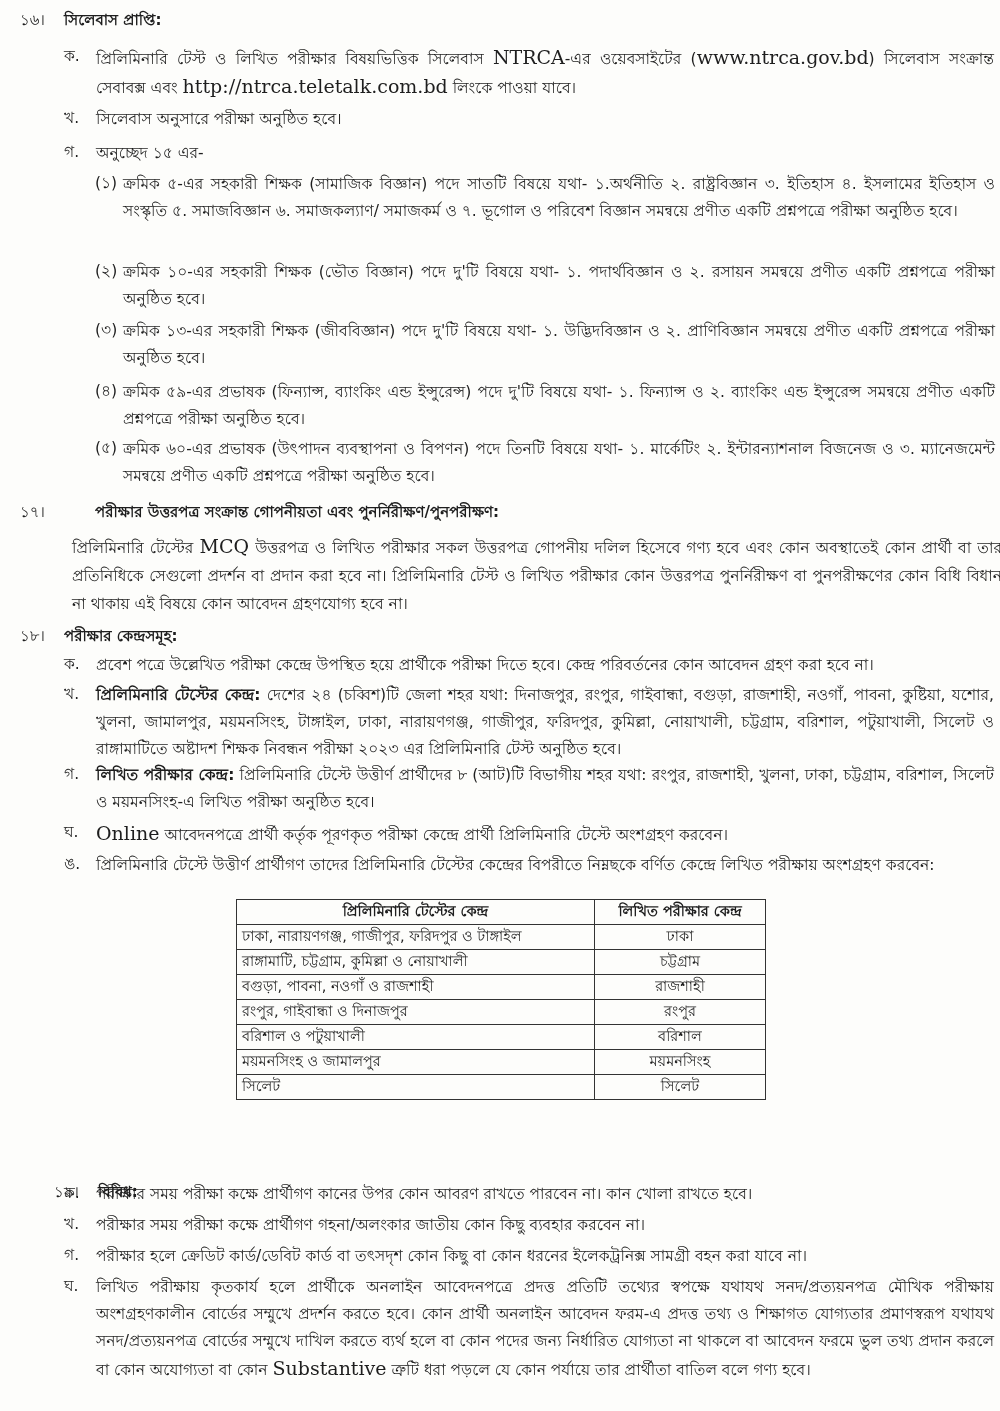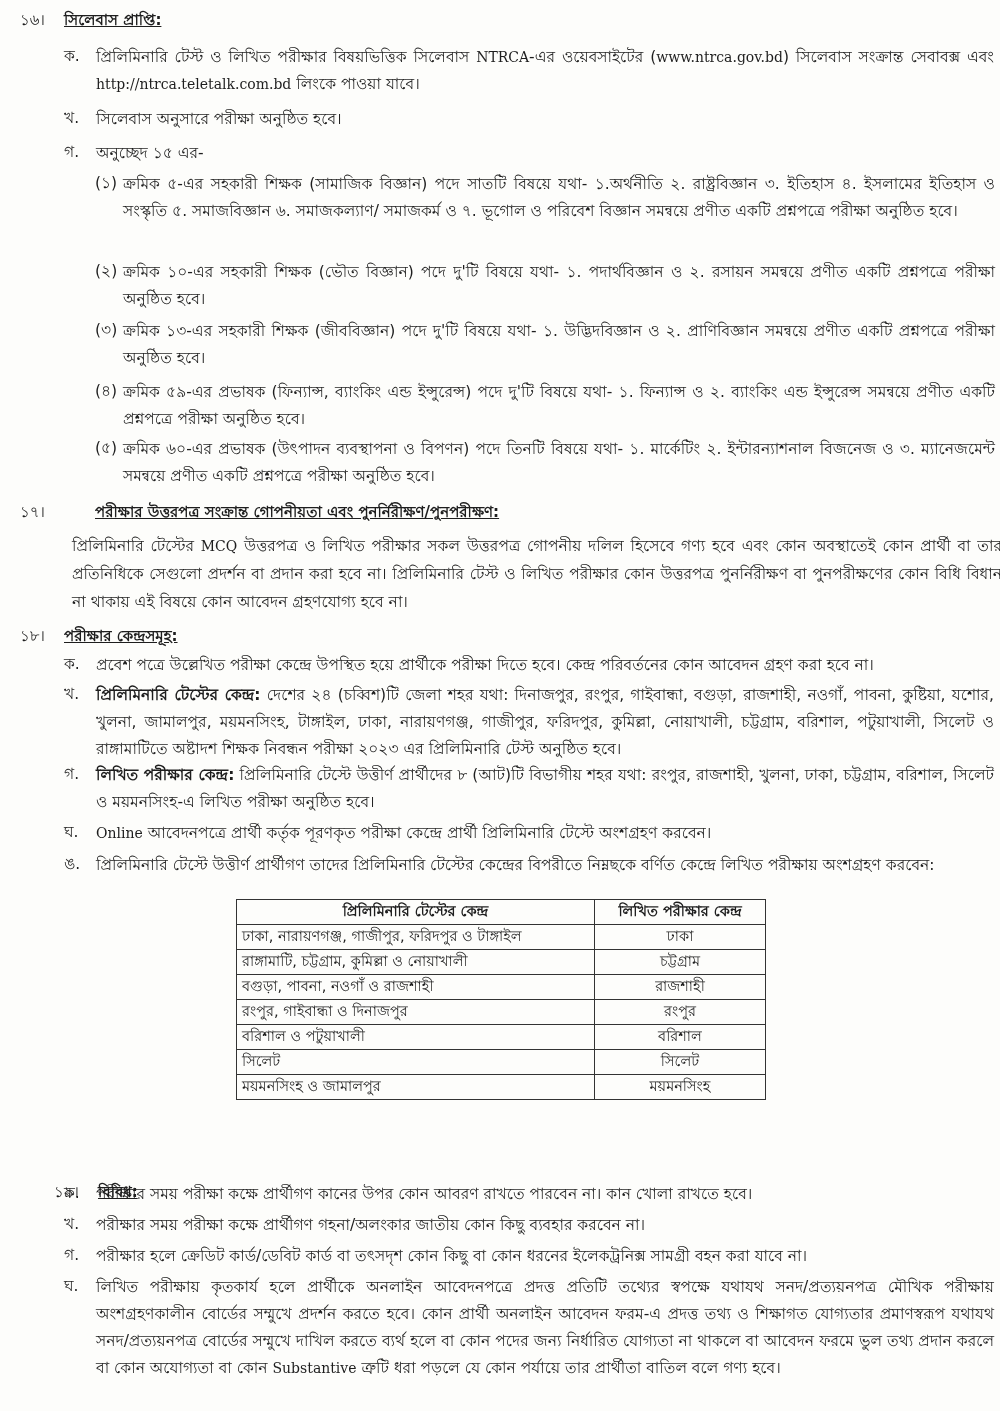--- a/index.html
+++ b/index.html
@@ -6,29 +6,29 @@
   body {
     width:1000px; height:1411px; overflow:hidden;
     background:#fdfdfb;
     color:#1e1e1e;
     font-family: "DejaVu Sans", "Liberation Sans", sans-serif;
     font-size:15.5px;
   }
   .page { position:relative; width:884px; height:1411px; }
   .sec-head { position:absolute; left:20px; display:flex; align-items:baseline; }
   .sec-num { width:44px; font-size:15px; }
-  .sec-title { text-decoration:underline; font-weight:bold; font-size:15px; }
+  .sec-title { font-weight:bold; font-size:15px; }
   .item { position:absolute; left:64px; width:930px; display:flex; }
   .item .mark { width:32px; flex:none; }
   .item .txt { flex:1; line-height:27px; text-align:justify; }
   .sub { position:absolute; left:95px; width:900px; display:flex; }
   .sub .mark { width:28px; flex:none; }
   .sub .txt { flex:1; line-height:27px; text-align:justify; }
   .para { position:absolute; left:72px; width:930px; line-height:28px; text-align:justify; }
-  .lat { font-family:"DejaVu Serif","Liberation Serif",serif; font-size:14px; }
+  .lat { font-family:"DejaVu Serif","Liberation Serif",serif; font-size:19px; }
   b.lead { font-weight:bold; }
   table.centers {
     position:absolute; left:236px; top:899px; width:530px;
     border-collapse:collapse; font-size:14.5px;
   }
   table.centers th, table.centers td {
     border:1px solid #333; padding:0 5px; height:23.5px;
   }
   table.centers th { font-weight:bold; text-align:center; }
   table.centers td.r { text-align:center; width:160px; }
@@ -128,26 +128,26 @@
         </tr>
       <tr>
           <td>রংপুর, গাইবান্ধা ও দিনাজপুর</td>
           <td class="r">রংপুর</td>
         </tr>
       <tr>
           <td>বরিশাল ও পটুয়াখালী</td>
           <td class="r">বরিশাল</td>
         </tr>
       <tr>
+          <td>ময়মনসিংহ ও জামালপুর</td>
+          <td class="r">ময়মনসিংহ</td>
+        </tr>
+      <tr>
           <td>সিলেট</td>
           <td class="r">সিলেট</td>
-        </tr>
-      <tr>
-          <td>ময়মনসিংহ ও জামালপুর</td>
-          <td class="r">ময়মনসিংহ</td>
         </tr>
     </tbody>
   </table>
 
   <div class="sec-head" style="top:1180px;margin-left:34px;">
     <span class="sec-num">১৯।</span>
     <span class="sec-title">বিবিধ:</span>
   </div>
   <div class="item" style="top:1181px;">
     <span class="mark">ক.</span>

